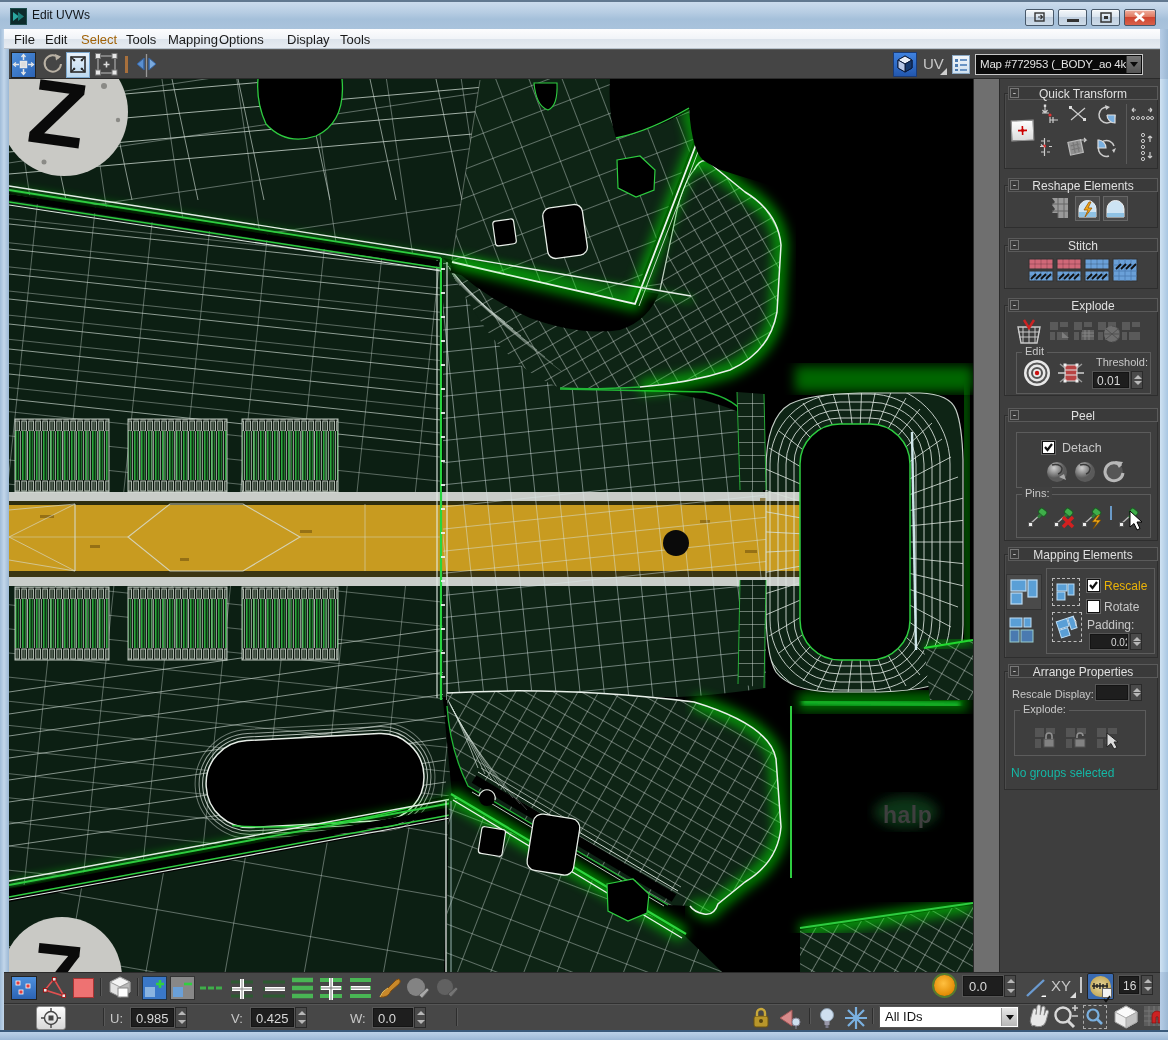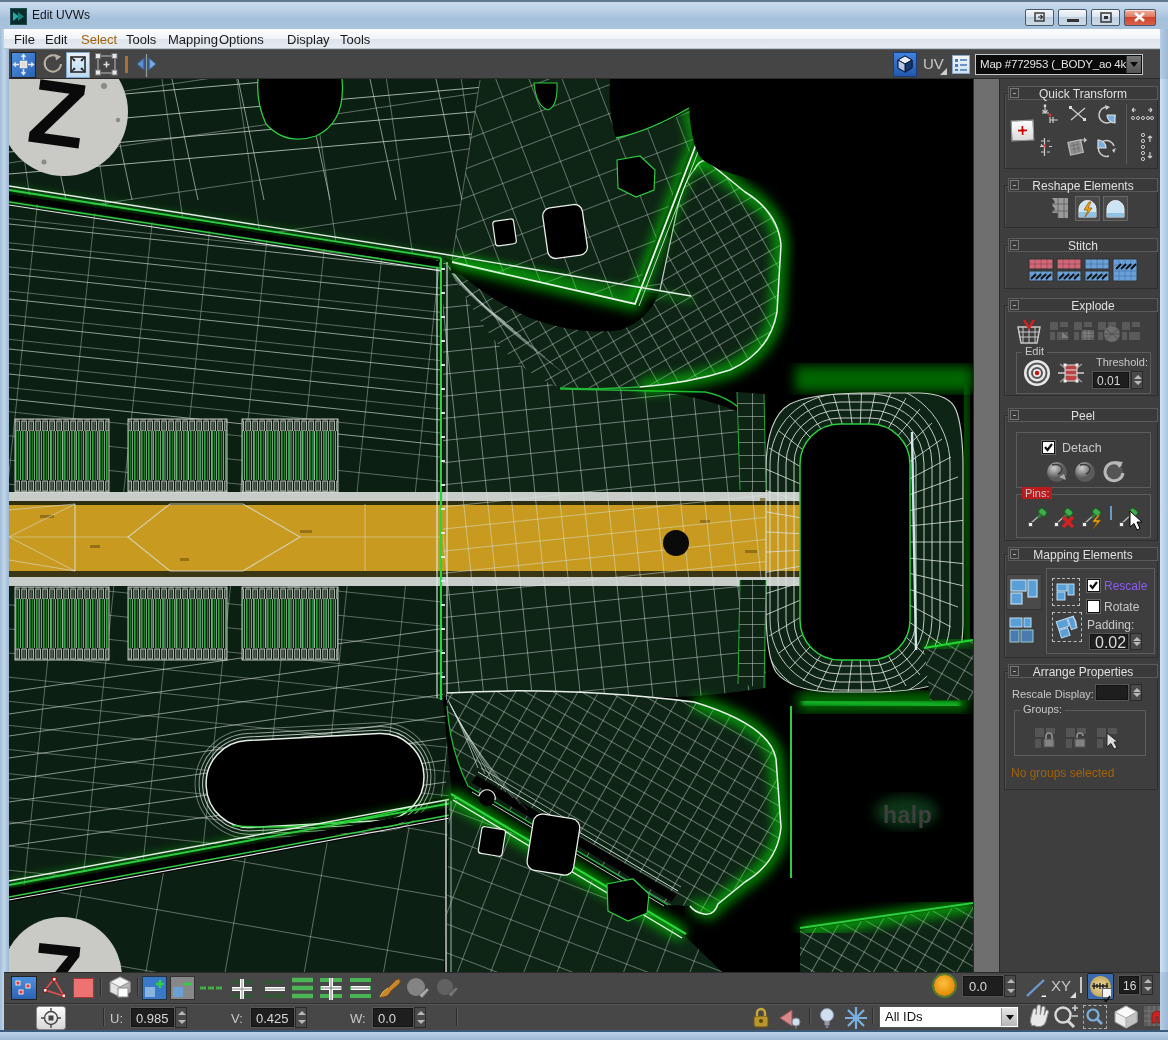--- a/index.html
+++ b/index.html
@@ -695,21 +695,21 @@
     </defs>
     <circle cx="12" cy="13" r="10" fill="url(#sg1073)"></circle>
     <path d="M7 6 a7 5 0 0 1 10 3 a6 6 0 0 1-4 6" fill="none" stroke="#3a3a3a" stroke-width="1.5"></path>
   </svg>
 <svg class="abs" style="left:1100px;top:459px" width="26" height="24">
     <circle cx="13" cy="13" r="10" fill="#555"></circle>
     <path d="M21 7 A 9 9 0 1 0 23 14" fill="none" stroke="#b8b8b8" stroke-width="3"></path>
     <path d="M15 2 l8 1 -4 6z" fill="#b8b8b8"></path>
   </svg>
 <div class="abs" style="left:1016px;top:494px;width:135px;height:44px;border:1px solid #5c5c5c"></div>
-<div class="abs" style="left:1022px;top:487px;background:#b91c1c;padding:0 3px;color:#c8c8c8;font-size:11px">Pins:</div>
+<div class="abs" style="left:1022px;top:487px;background:#404040;padding:0 3px;color:#c8c8c8;font-size:11px">Pins:</div>
 <svg class="abs" style="left:1027px;top:505px" width="24" height="24">
     <path d="M3 19 L14 9" stroke="#bbb" stroke-width="1.3"></path>
     <rect x="1.5" y="17.5" width="4" height="4" fill="#eee" stroke="#555"></rect>
     <g transform="rotate(40 15 8)">
       <rect x="11" y="4" width="8" height="6" rx="2" fill="#3fae4a" stroke="#1c5c24"></rect>
       <rect x="13.5" y="10" width="3" height="4" fill="#2d7a36"></rect>
     </g>
   </svg>
 <svg class="abs" style="left:1053px;top:505px" width="24" height="24">
     <path d="M3 19 L14 9" stroke="#bbb" stroke-width="1.3"></path>
@@ -776,41 +776,41 @@
         <rect x="17" y="6" width="6" height="12"></rect>
         <rect x="5" y="15" width="9" height="8"></rect>
       </g>
       <path d="M20 4 a9 9 0 0 1 3 9" stroke="#ddd" fill="none"></path>
     </svg></div>
 <div style="position:absolute;left:1087px;top:579px;width:13px;height:13px;background:#fff;border:1px solid #111;box-shadow:0 0 0 1px #666">
     <svg width="11" height="11" style="position:absolute;left:0px;top:0px">
       <path d="M2 5 L4.5 8 L9 2" stroke="#111" stroke-width="2.2" fill="none"></path>
     </svg>
   </div>
-<div class="abs" style="left:1104px;top:579px;color:#8b5cf6;font-size:12px">Rescale</div>
+<div class="abs" style="left:1104px;top:579px;color:#eab308;font-size:12px">Rescale</div>
 <div style="position:absolute;left:1087px;top:600px;width:13px;height:13px;background:#fff;border:1px solid #111;box-shadow:0 0 0 1px #666"></div>
 <div class="abs" style="left:1104px;top:600px;color:#c8c8c8;font-size:12px">Rotate</div>
 <div class="abs" style="left:1087px;top:618px;color:#c8c8c8;font-size:12px">Padding:</div>
-<div style="position:absolute;left:1090px;top:634px;width:38px;height:15px;background:#1e1e1e;border:1px solid #141414;box-shadow:0 0 0 1px #555;color:#d8d8d8;font-size:16px;line-height:15px;padding-left:4px;overflow:hidden">0.02</div>
+<div style="position:absolute;left:1090px;top:634px;width:38px;height:15px;background:#1e1e1e;border:1px solid #141414;box-shadow:0 0 0 1px #555;color:#d8d8d8;font-size:10px;line-height:15px;padding-left:20px;overflow:hidden">0.02</div>
 <div style="position:absolute;left:1130px;top:633px;width:12px;height:17px;background:#4a4a4a;border:1px solid #2a2a2a">
 <div style="position:absolute;left:2px;top:3px;width:0;height:0;border-left:4px solid transparent;border-right:4px solid transparent;border-bottom:4px solid #b8b8b8"></div>
 <div style="position:absolute;left:2px;bottom:3px;width:0;height:0;border-left:4px solid transparent;border-right:4px solid transparent;border-top:4px solid #b8b8b8"></div>
   </div>
 <div class="abs" style="left:1004px;top:671px;width:154px;height:119px;border:1px solid #2e2e2e;box-shadow:inset 1px 1px 0 #4c4c4c;background:#3e3e3e"></div>
 <div class="abs" style="left:1008px;top:664px;width:150px;height:14px;background:#3a3a3a;border:1px solid #5a5a5a"></div>
 <div class="abs" style="left:1010px;top:666px;width:9px;height:10px;border:1px solid #777;color:#ccc;font-size:10px;line-height:8px;text-align:center">-</div>
 <div class="abs hdrtxt" style="left:1008px;top:665px;width:150px">Arrange Properties</div>
 <div class="abs" style="left:1012px;top:688px;color:#c8c8c8;font-size:11px">Rescale Display:</div>
 <div style="position:absolute;left:1096px;top:685px;width:32px;height:15px;background:#1e1e1e;border:1px solid #141414;box-shadow:0 0 0 1px #555;color:#d8d8d8;font-size:12px;line-height:15px;padding-left:3px;overflow:hidden"></div>
 <div style="position:absolute;left:1130px;top:684px;width:12px;height:17px;background:#4a4a4a;border:1px solid #2a2a2a">
 <div style="position:absolute;left:2px;top:3px;width:0;height:0;border-left:4px solid transparent;border-right:4px solid transparent;border-bottom:4px solid #b8b8b8"></div>
 <div style="position:absolute;left:2px;bottom:3px;width:0;height:0;border-left:4px solid transparent;border-right:4px solid transparent;border-top:4px solid #b8b8b8"></div>
   </div>
 <div class="abs" style="left:1014px;top:710px;width:132px;height:46px;border:1px solid #5c5c5c"></div>
-<div class="abs" style="left:1020px;top:703px;background:#3e3e3e;padding:0 3px;color:#c8c8c8;font-size:11px">Groups:</div>
+<div class="abs" style="left:1020px;top:703px;background:#3e3e3e;padding:0 3px;color:#c8c8c8;font-size:11px">Explode:</div>
 <svg class="abs" style="left:1032px;top:725px" width="27" height="27" opacity="0.9">
     <g fill="#585858">
       <rect x="3" y="3" width="9" height="9"></rect>
       <rect x="14" y="3" width="9" height="6"></rect>
       <rect x="3" y="14" width="6" height="9"></rect>
       <rect x="11" y="14" width="7" height="5" opacity="0.5"></rect>
     </g>
     <rect x="12" y="14" width="10" height="8" fill="#8a8a8a" stroke="#555"></rect>
     <path d="M14 14 v-3 a3 3 0 0 1 6 0 v3" stroke="#999" fill="none" stroke-width="1.6"></path>
   </svg>
@@ -826,21 +826,21 @@
   </svg>
 <svg class="abs" style="left:1094px;top:725px" width="27" height="27" opacity="0.9">
     <g fill="#585858">
       <rect x="3" y="3" width="9" height="9"></rect>
       <rect x="14" y="3" width="9" height="6"></rect>
       <rect x="3" y="14" width="6" height="9"></rect>
       <rect x="11" y="14" width="7" height="5" opacity="0.5"></rect>
     </g>
     <path d="M13 8 L13 22 L17 18.5 L20 24 L23 22.5 L20 17 L24 17 Z" fill="#eee" stroke="#222"></path>
   </svg>
-<div class="abs" style="left:1011px;top:766px;color:#a16207;font-size:12px">No groups selected</div>
+<div class="abs" style="left:1011px;top:766px;color:#14b8a6;font-size:12px">No groups selected</div>
 <div class="abs" style="left:4px;top:972px;width:1160px;height:32px;background:#474747;border-top:1px solid #2a2a2a;border-bottom:1px solid #303030"></div>
 <div class="abs" style="left:4px;top:1004px;width:1160px;height:28px;background:#474747;border-top:1px solid #565656"></div>
 <div class="abs" style="left:11px;top:976px;width:26px;height:24px;background:linear-gradient(#4e90dd,#2c63b4);border:1px solid #222"><svg width="24" height="22">
       <g fill="#e04040" stroke="#fff" stroke-width="0.8">
         <rect x="4" y="4" width="4" height="4"></rect>
         <rect x="14" y="7" width="4" height="4"></rect>
         <rect x="7" y="13" width="4" height="4"></rect>
       </g>
     </svg></div>
 <svg class="abs" style="left:42px;top:977px" width="25" height="23">

